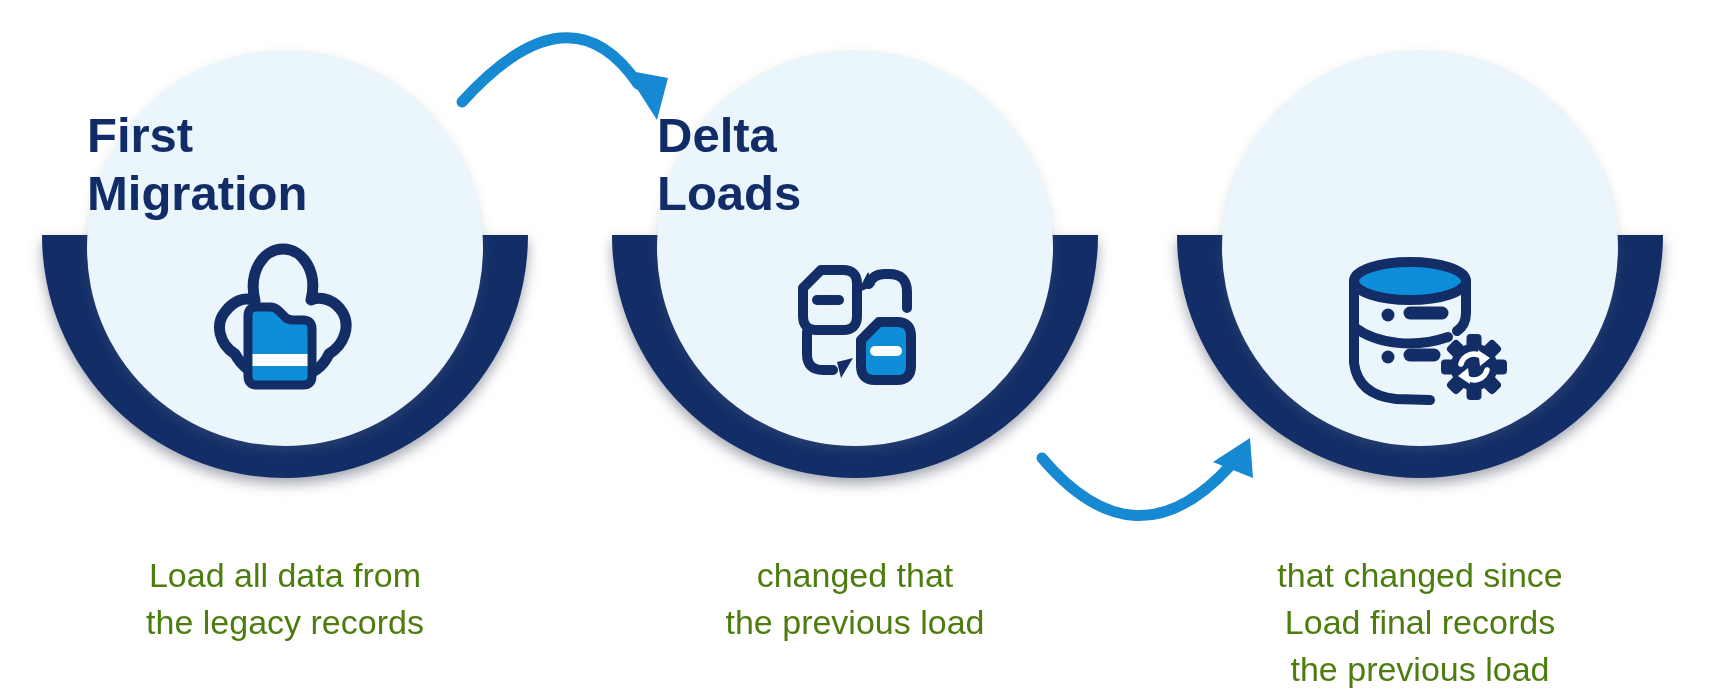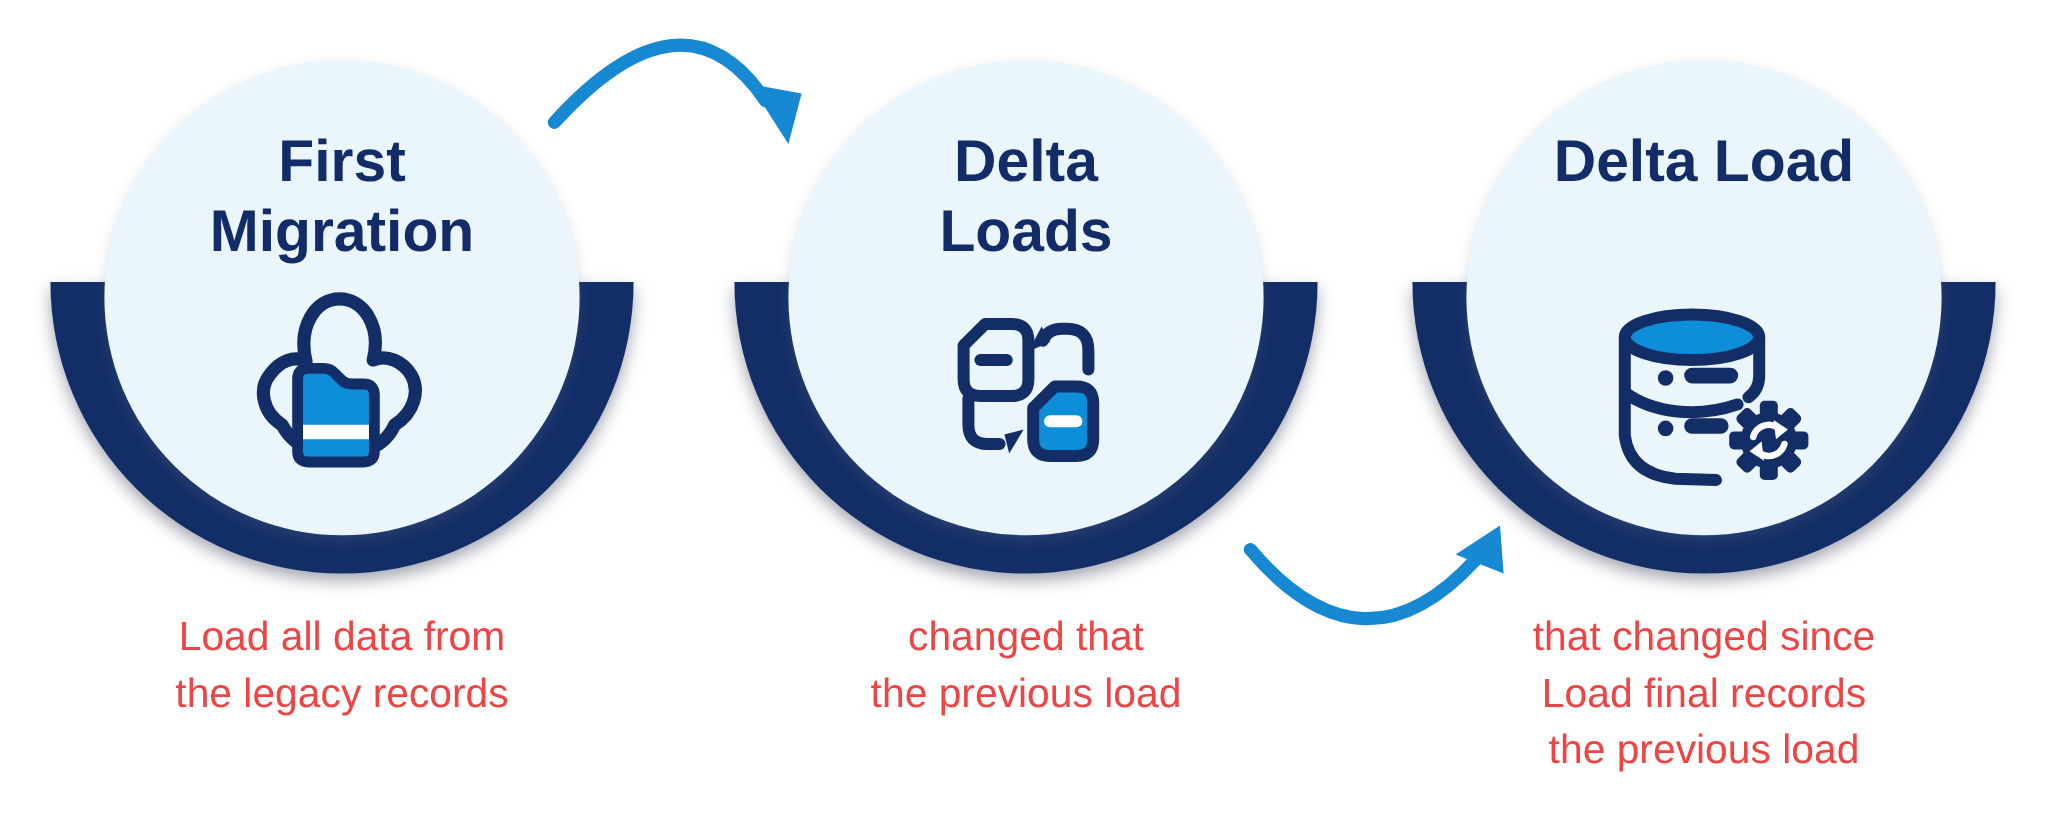--- a/index.html
+++ b/index.html
@@ -15,31 +15,31 @@
     position:absolute;left:0;top:235px;width:486px;height:243px;
     background:#132e67;border-radius:0 0 243px 243px;
     box-shadow:0 6px 13px rgba(90,95,115,.55);
   }
   .bubble{
     position:absolute;left:45px;top:50px;width:396px;height:396px;
     border-radius:50%;background:#eaf5fc;
     box-shadow:0 5px 11px rgba(100,110,130,.25);
   }
   .title{
-    position:absolute;top:56px;left:0;width:100%;text-align:center;
+    position:absolute;top:56px;left:0;width:100%;
     font-size:49px;line-height:58px;font-weight:bold;color:#112c66;
   }
   .title span{display:block;}
   .icon{position:absolute;overflow:visible;}
   .icon1{left:128px;top:196px;}
   .icon2{left:138px;top:212px;}
   .icon3{left:114px;top:205px;}
   .caption{
-    position:absolute;top:508px;left:13px;width:460px;text-align:center;
-    font-size:34px;line-height:47px;color:#ef4444;
+    position:absolute;top:552px;left:13px;width:460px;text-align:center;
+    font-size:34px;line-height:47px;color:#4d7c0f;
   }
   .caption span{display:block;}
   .arrow{position:absolute;overflow:visible;}
   .arrow1{left:440px;top:20px;}
   .arrow2{left:1020px;top:420px;}
 </style>
 </head>
 <body>
 
 <div class="canvas">
@@ -87,21 +87,20 @@
     <div class="caption">
       <span>changed that</span>
       <span>the previous load</span>
     </div>
   </div>
 
   <div class="step step3">
     <div class="bowl"></div>
     <div class="bubble">
       <div class="title">
-        <span>Delta Load</span>
       </div>
       <svg class="icon icon3" width="170" height="160" viewBox="0 0 170 160">
         <path d="M 18,26 V 108 Q 22,140 60,144 L 94,145" fill="none" stroke="#132e67" stroke-width="10" stroke-linecap="round"></path>
         <path d="M 130,26 V 58 Q 130,70 121,76" fill="none" stroke="#132e67" stroke-width="10" stroke-linecap="round"></path>
         <ellipse cx="74" cy="26" rx="56" ry="19" fill="#0e8ed8" stroke="#132e67" stroke-width="10"></ellipse>
         <path d="M 18,72 C 42,90 80,93 112,82" fill="none" stroke="#132e67" stroke-width="10" stroke-linecap="round"></path>
         <circle cx="52" cy="60" r="6.5" fill="#132e67"></circle>
         <line x1="74" y1="58" x2="106" y2="58" stroke="#132e67" stroke-width="13" stroke-linecap="round"></line>
         <circle cx="52" cy="102" r="6.5" fill="#132e67"></circle>
         <line x1="74" y1="100" x2="98" y2="100" stroke="#132e67" stroke-width="13" stroke-linecap="round"></line>

